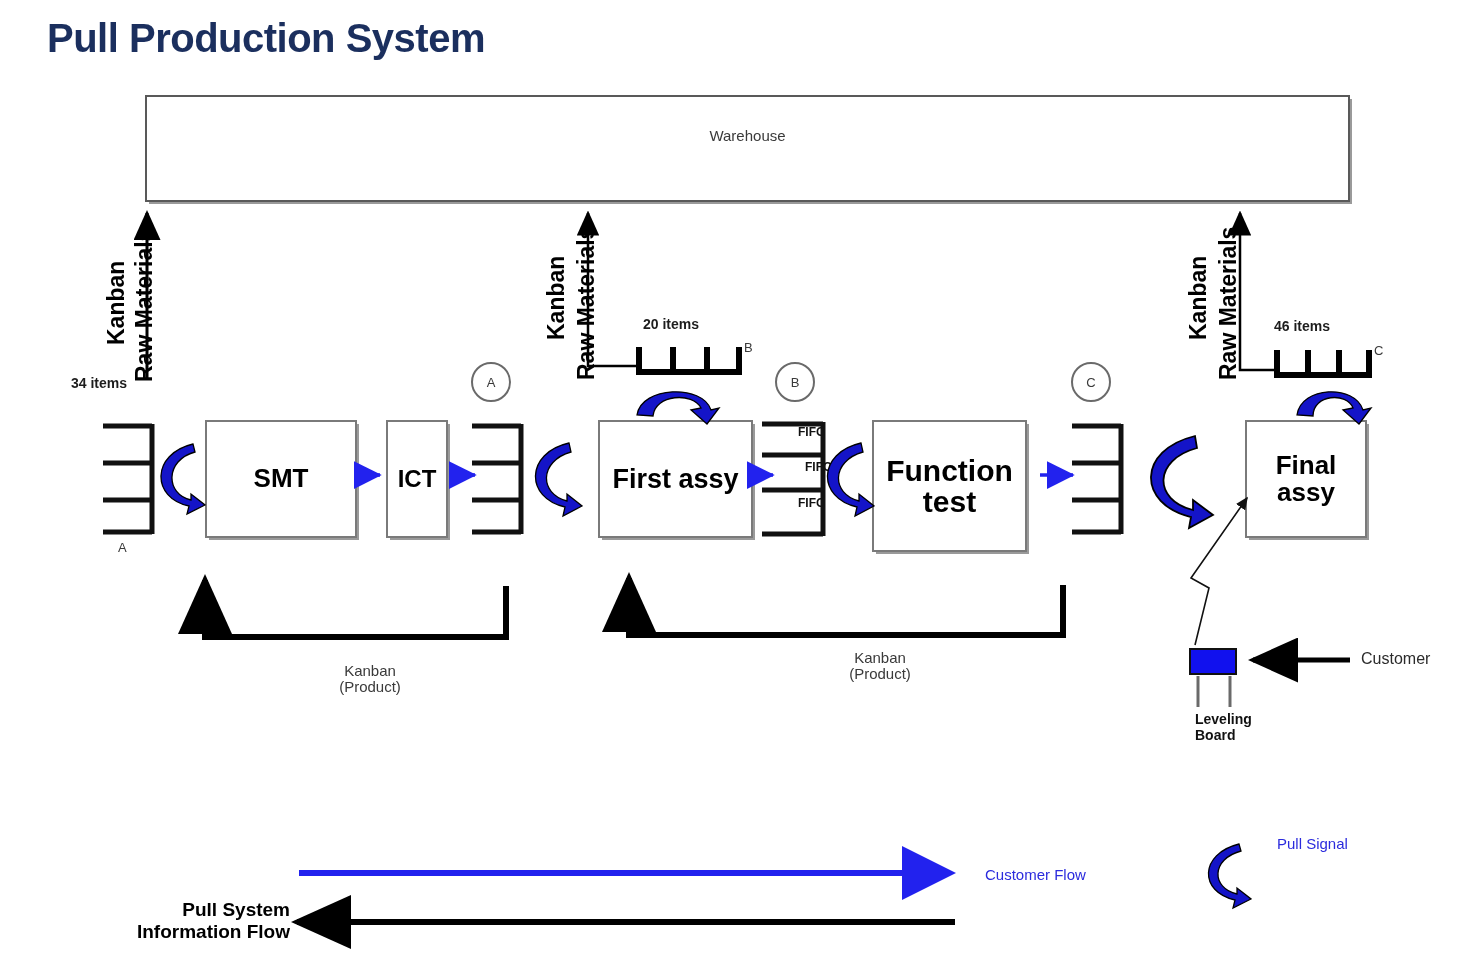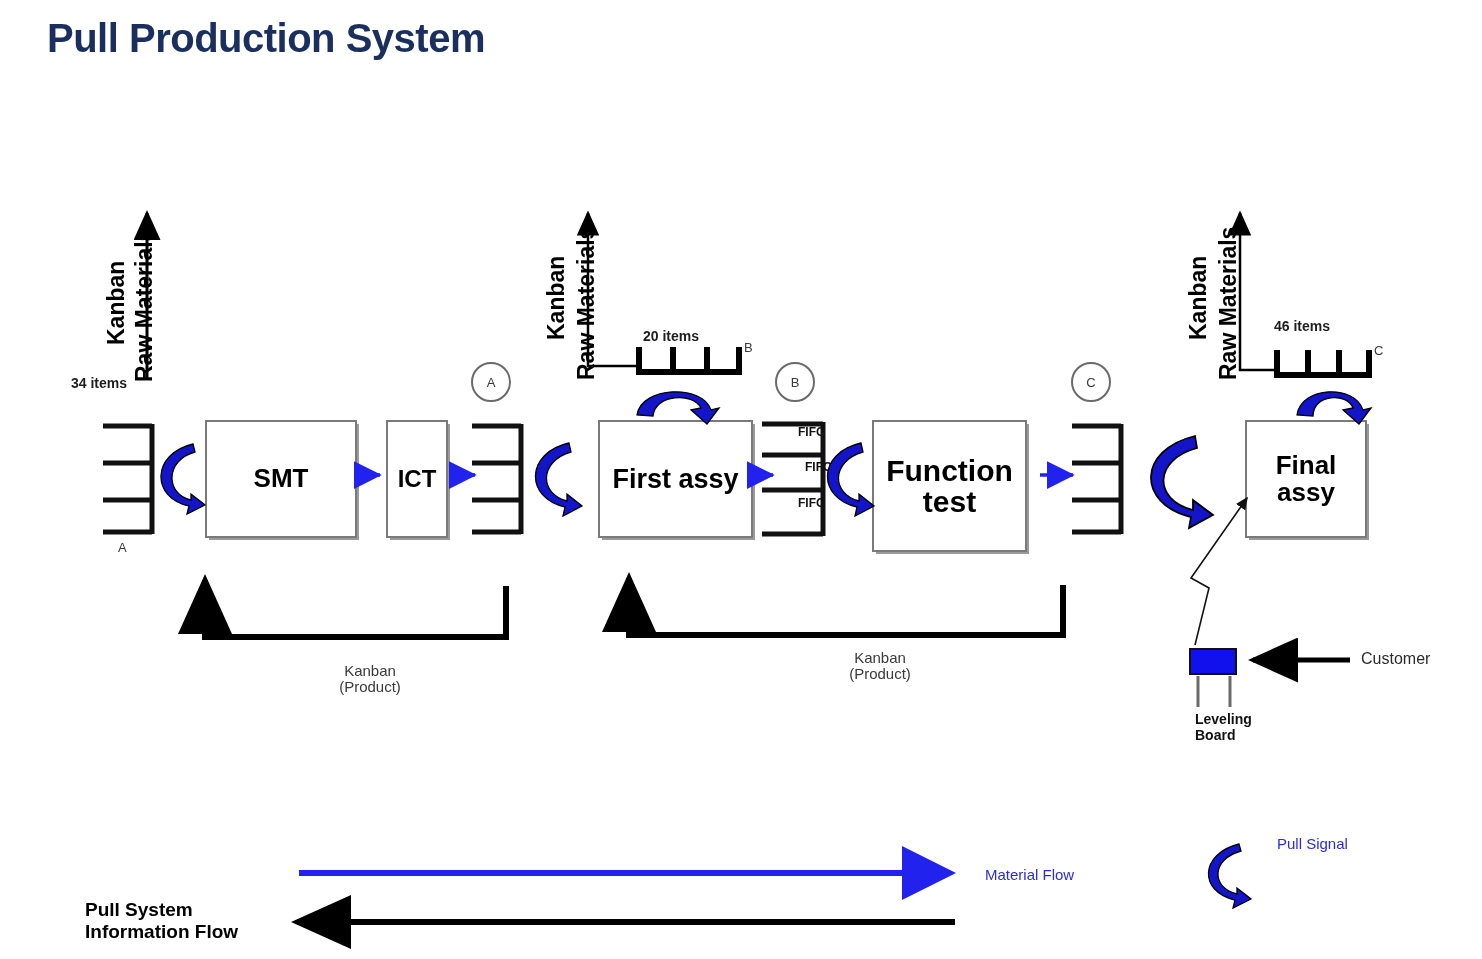--- a/index.html
+++ b/index.html
@@ -121,20 +121,21 @@
     position: absolute;
     font-size: 15px;
     color: #2b2bdd;
     white-space: nowrap;
   }
   .bold-blk {
     position: absolute;
     font-size: 19px;
     font-weight: bold;
     color: #000;
+    text-align: right;
     line-height: 1.15;
     white-space: pre;
   }
   .lev-label {
     position: absolute;
     font-size: 14px;
     font-weight: bold;
     color: #111;
     line-height: 1.15;
     white-space: pre;
@@ -147,28 +148,31 @@
     pointer-events: none;
   }
 </style>
 </head>
 <body>
 
 <div id="stage">
 
   <div class="title">Pull Production System</div>
 
+  <div class="warehouse">
+    <div class="warehouse-label">Warehouse</div>
+  </div>
 
   <div class="vlabel" style="left:78px; top:345px;">Kanban</div>
   <div class="vlabel" style="left:106px; top:382px;">Raw Materials</div>
   <div class="small-txt" style="left:46px; top:375px;">34 items</div>
 
   <div class="vlabel" style="left:518px; top:340px;">Kanban</div>
   <div class="vlabel" style="left:548px; top:380px;">Raw Materials</div>
-  <div class="small-txt" style="left:618px; top:328px;">20 items</div>
+  <div class="small-txt" style="left:618px; top:316px;">20 items</div>
   <div class="tiny-txt" style="left:719px; top:340px;">B</div>
 
   <div class="vlabel" style="left:1160px; top:340px;">Kanban</div>
   <div class="vlabel" style="left:1190px; top:380px;">Raw Materials</div>
   <div class="small-txt" style="left:1249px; top:318px;">46 items</div>
   <div class="tiny-txt" style="left:1349px; top:343px;">C</div>
 
   <div class="proc-box" style="left:180px; top:420px; width:152px; height:118px; font-size:26px;">
     <span>SMT</span>
   </div>
@@ -211,21 +215,21 @@
 
   <div class="center-txt" style="left:765px; top:649px; width:180px;">Kanban</div>
   <div class="center-txt" style="left:765px; top:665px; width:180px;">(Product)</div>
 
   <div style="position:absolute; left:1164px; top:648px; width:48px; height:27px; background:#1111ee; border:2px solid #111; box-sizing:border-box;"></div>
   <div class="lev-label" style="left:1170px; top:711px;">Leveling</div>
   <div class="lev-label" style="left:1170px; top:727px;">Board</div>
 
   <div class="tiny-txt" style="left:1336px; top:650px; font-size:16px; color:#2b2b2b;">Customer</div>
 
-  <div class="legend-txt" style="left:960px; top:866px;">Material Flow</div>
+  <div class="legend-txt" style="left:960px; top:866px;">Customer Flow</div>
   <div class="legend-txt" style="left:1252px; top:835px;">Pull Signal</div>
   <div class="bold-blk" style="left:60px; top:899px; width:205px;">Pull System</div>
   <div class="bold-blk" style="left:60px; top:921px; width:205px;">Information Flow</div>
 
   <svg class="overlay" viewBox="0 0 1482 959" xmlns="http://www.w3.org/2000/svg">
     <defs>
       <marker id="arrBlack" markerWidth="10" markerHeight="9" refX="9" refY="4.5" orient="auto">
         <path d="M0,0 L10,4.5 L0,9 z" fill="#000"></path>
       </marker>
       <marker id="arrBlackSm" markerWidth="9" markerHeight="8" refX="8" refY="4" orient="auto">

